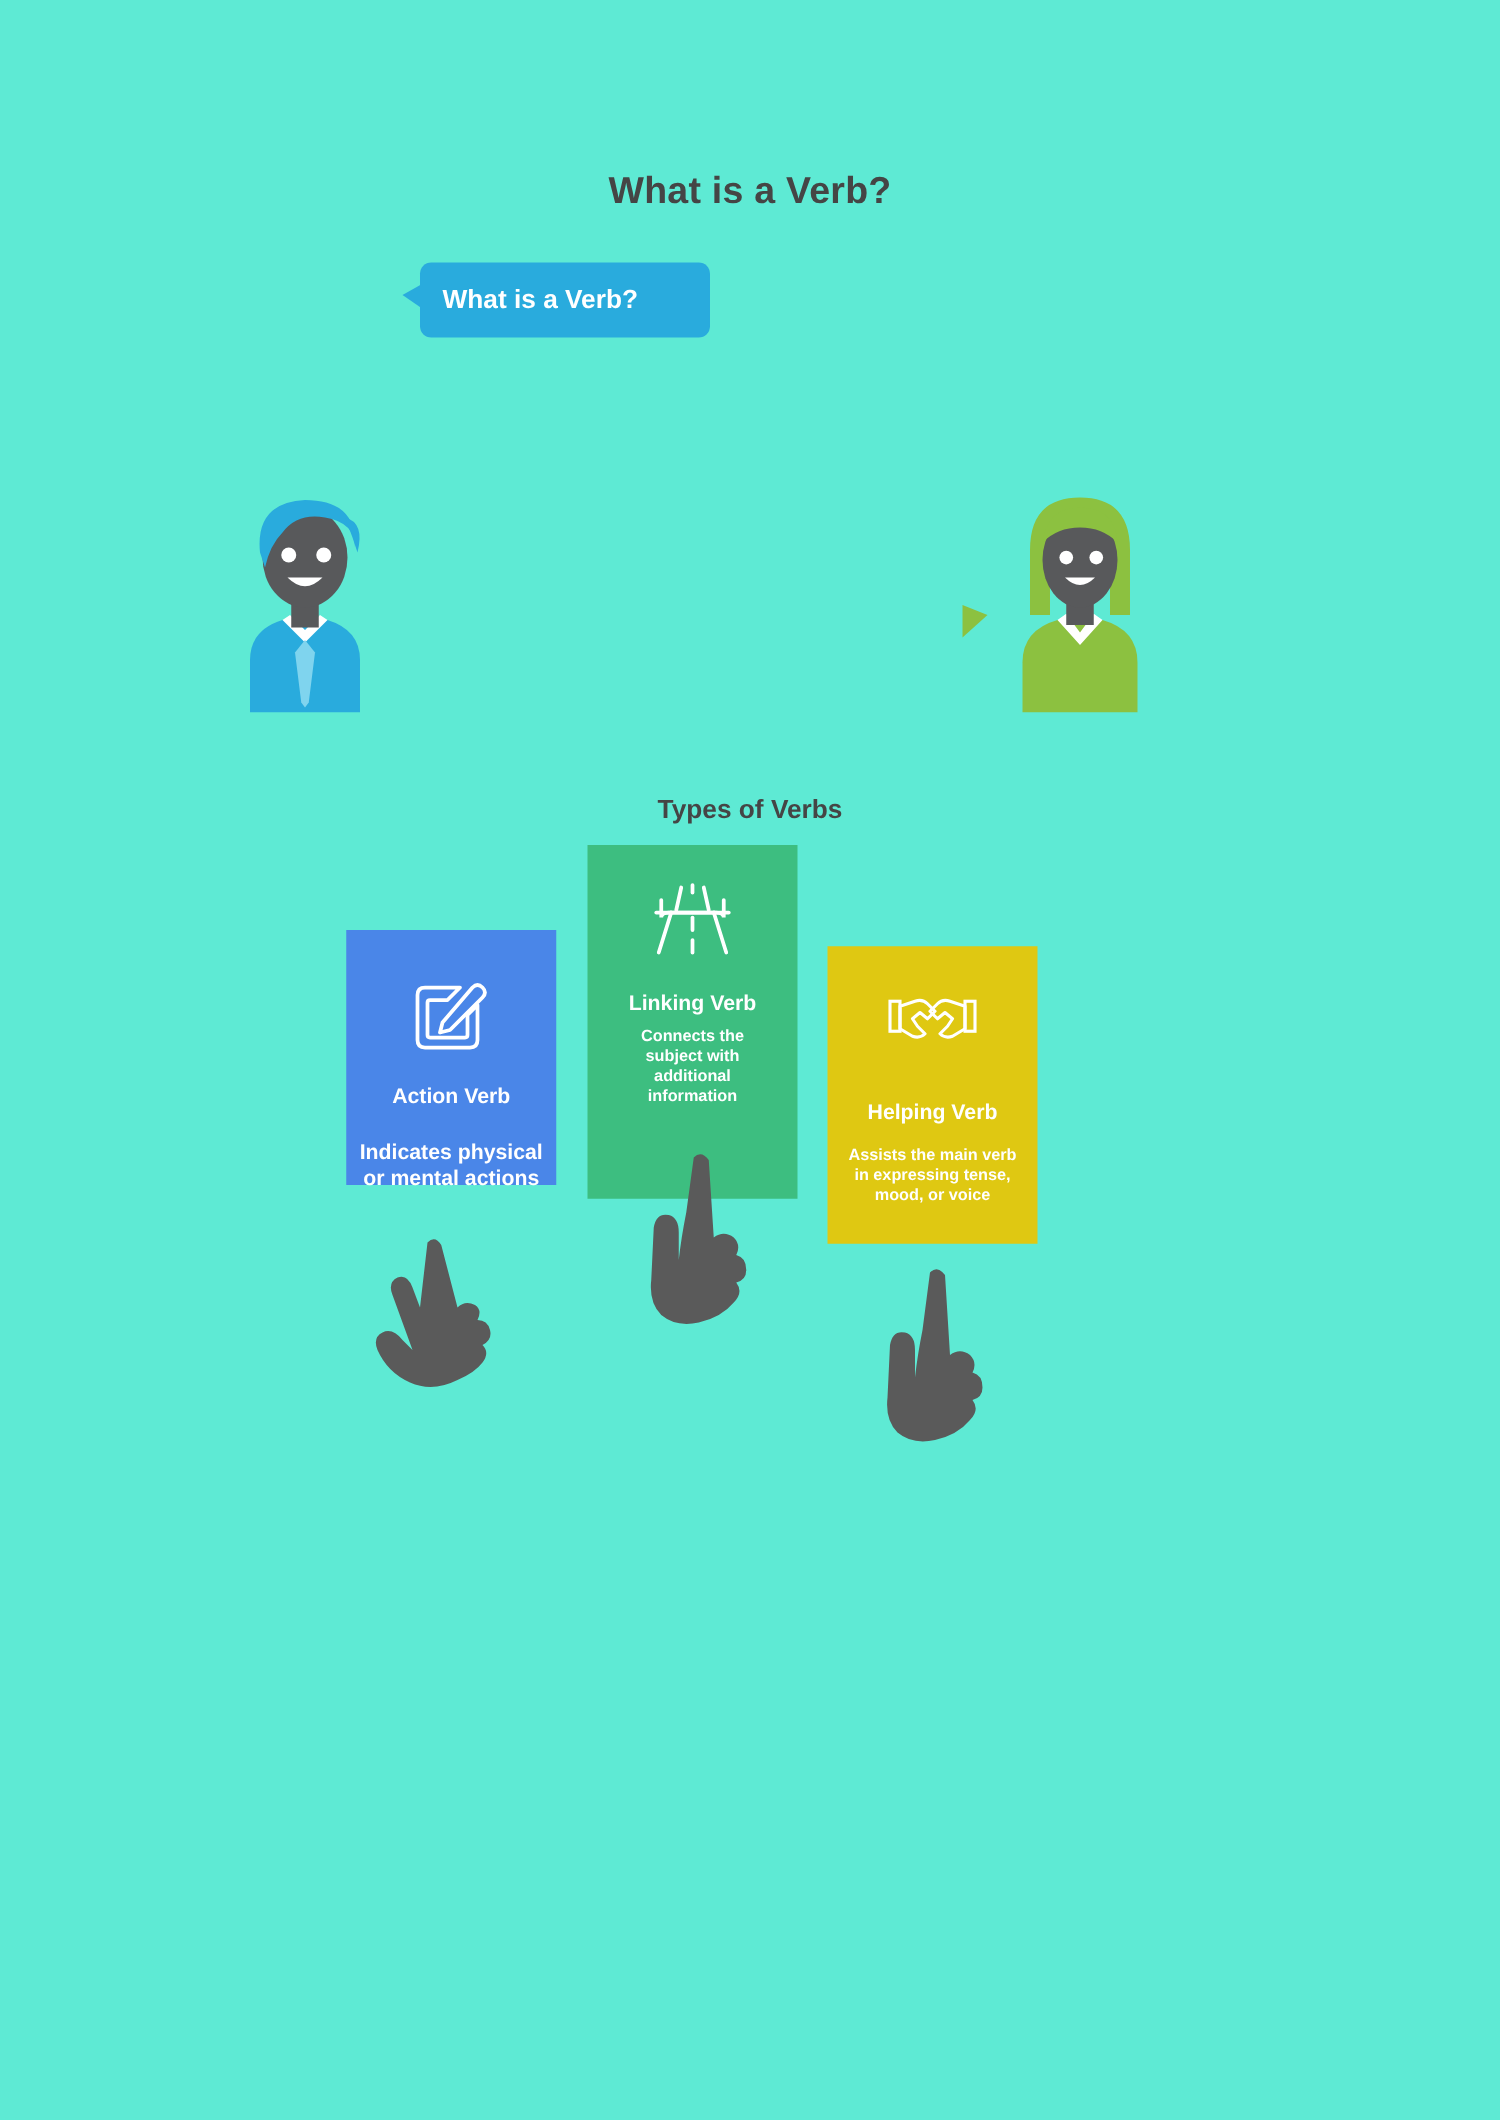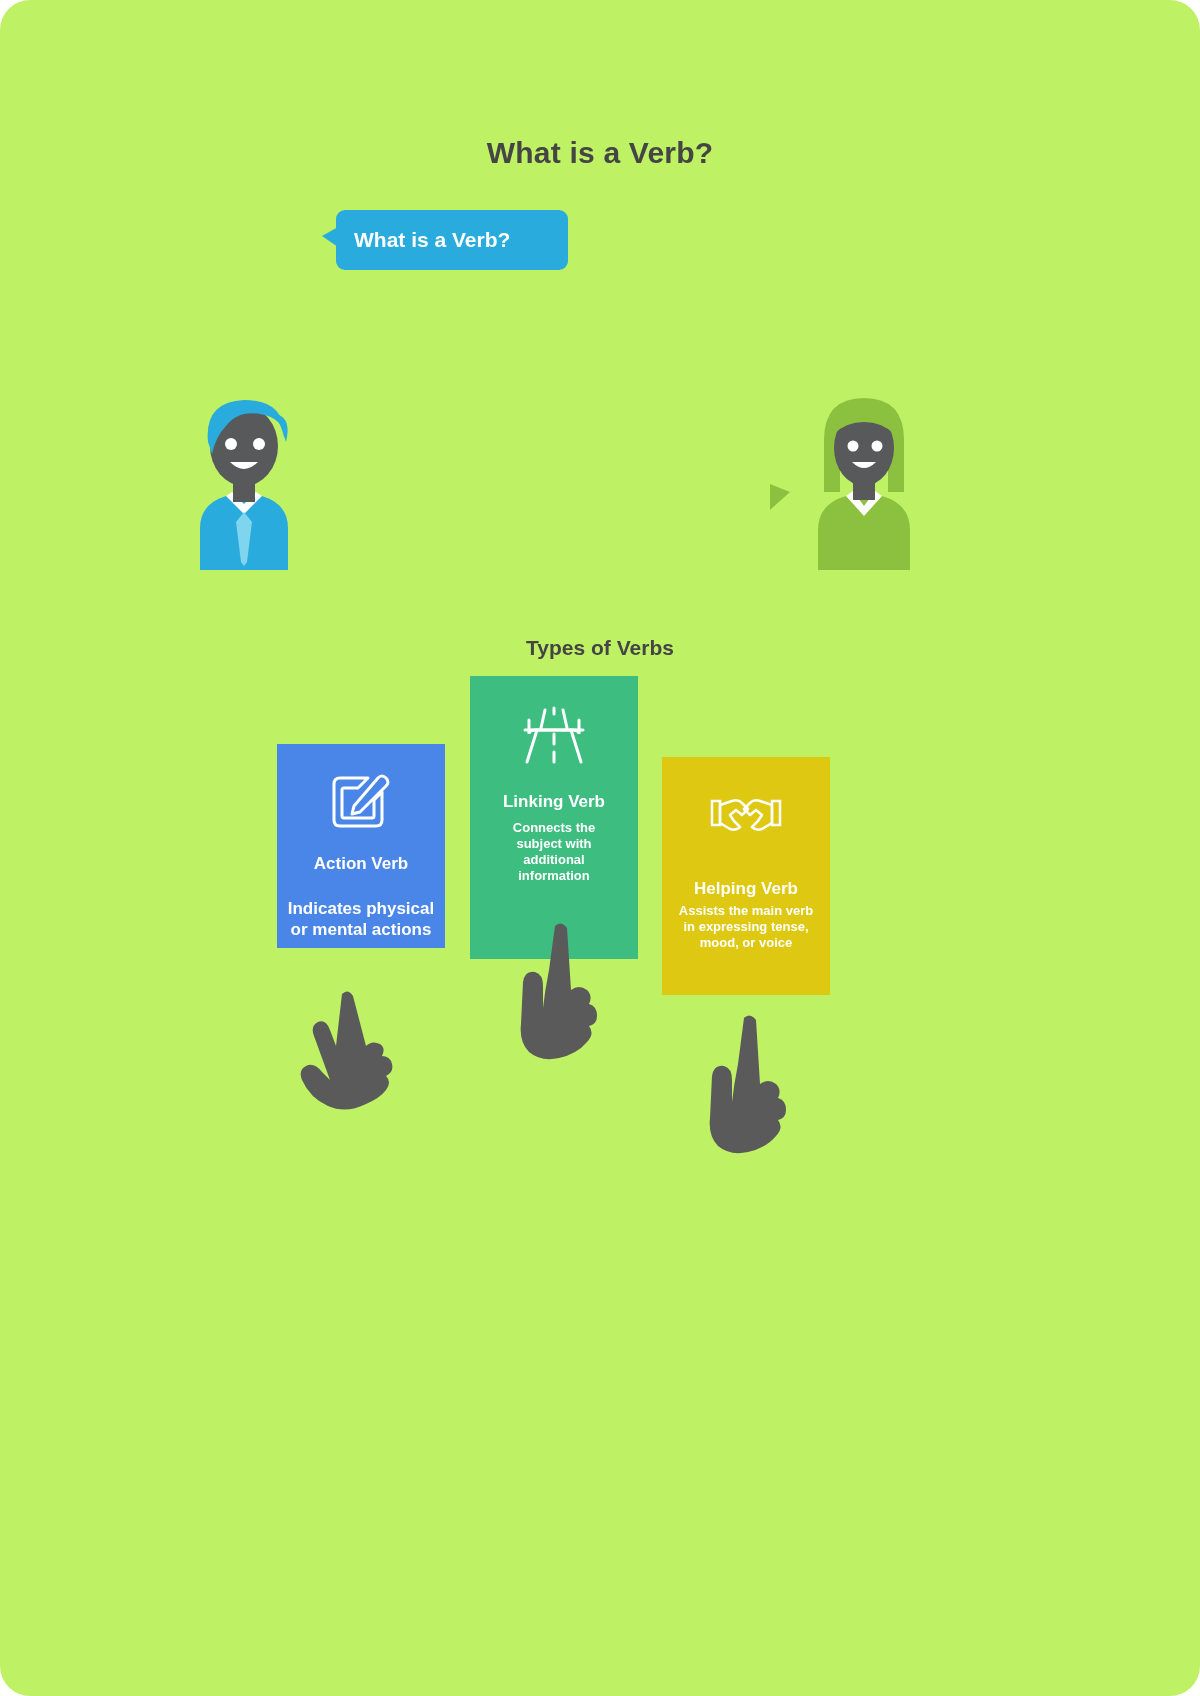--- a/index.html
+++ b/index.html
@@ -12,22 +12,21 @@
     height: 1696px;
     position: relative;
     font-family: "Liberation Sans", sans-serif;
     overflow: hidden;
   }
 
   .page {
     position: relative;
     width: 1200px;
     height: 1696px;
-    background: #bef264;
-    border-radius: 30px;
+    background: #5eead4;
   }
 
   
   .main-title {
     position: absolute;
     left: 0;
     top: 136px;
     width: 1200px;
     text-align: center;
     font-size: 30px;
@@ -135,21 +134,21 @@
     color: #ffffff;
     line-height: 1.25;
   }
 
   .card-action {
     left: 277px;
     top: 744px;
     width: 168px;
     height: 204px;
     background: #4A86E8;
-    padding-top: 26px;
+    padding-top: 38px;
   }
   .card-action .card-title { font-size: 17px; margin-top: 18px; }
   .card-action .card-desc { font-size: 17px; margin-top: 24px; width: 150px; }
 
   .card-linking {
     left: 470px;
     top: 676px;
     width: 168px;
     height: 283px;
     background: #3DBE80;
@@ -160,21 +159,21 @@
 
   .card-helping {
     left: 662px;
     top: 757px;
     width: 168px;
     height: 238px;
     background: #DFC812;
     padding-top: 32px;
   }
   .card-helping .card-title { font-size: 17px; margin-top: 38px; }
-  .card-helping .card-desc { font-size: 13px; margin-top: 4px; width: 136px; }
+  .card-helping .card-desc { font-size: 13px; margin-top: 16px; width: 136px; }
 
   
   .hand {
     position: absolute;
   }
   .hand-1 { left: 296px; top: 988px; }
   .hand-2 { left: 515px; top: 920px; }
   .hand-3 { left: 700px; top: 1012px; }
 </style>
 </head>

